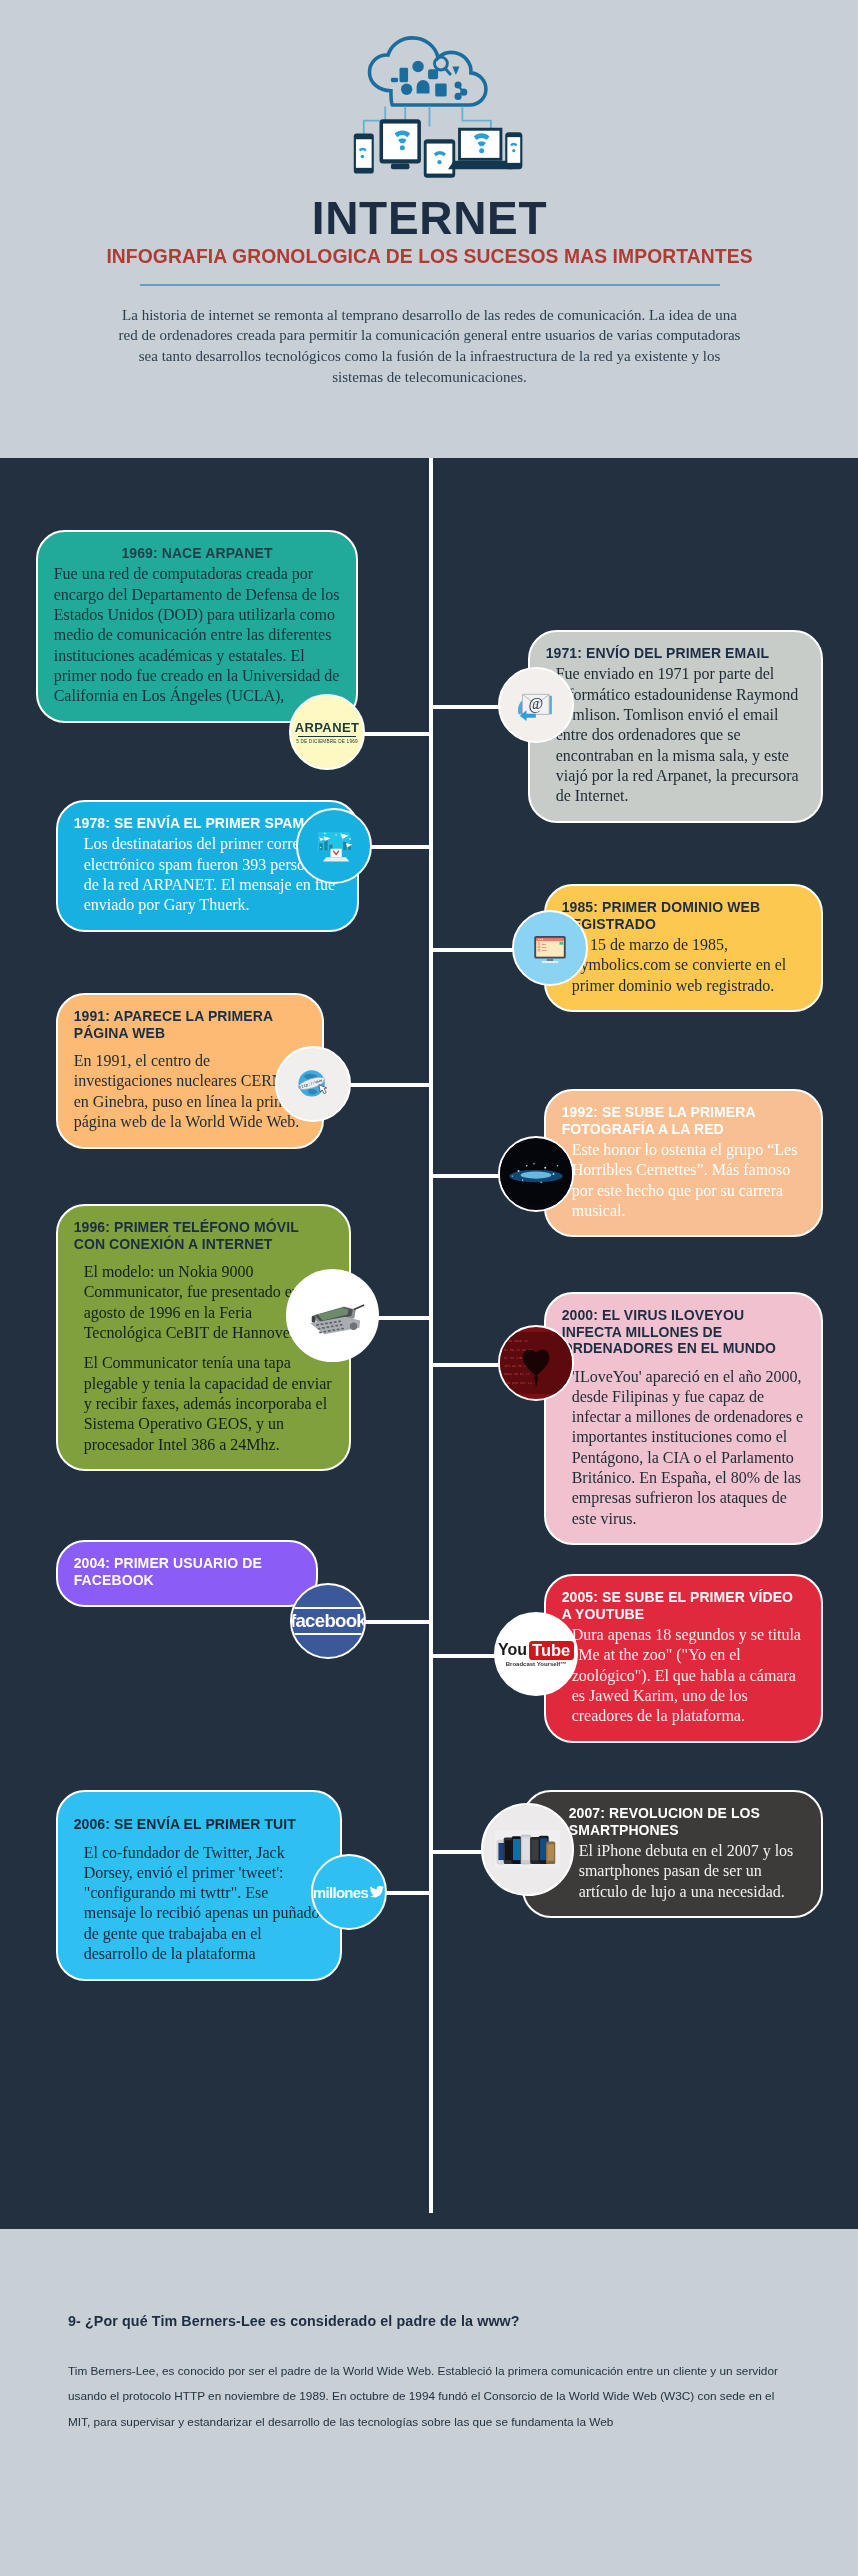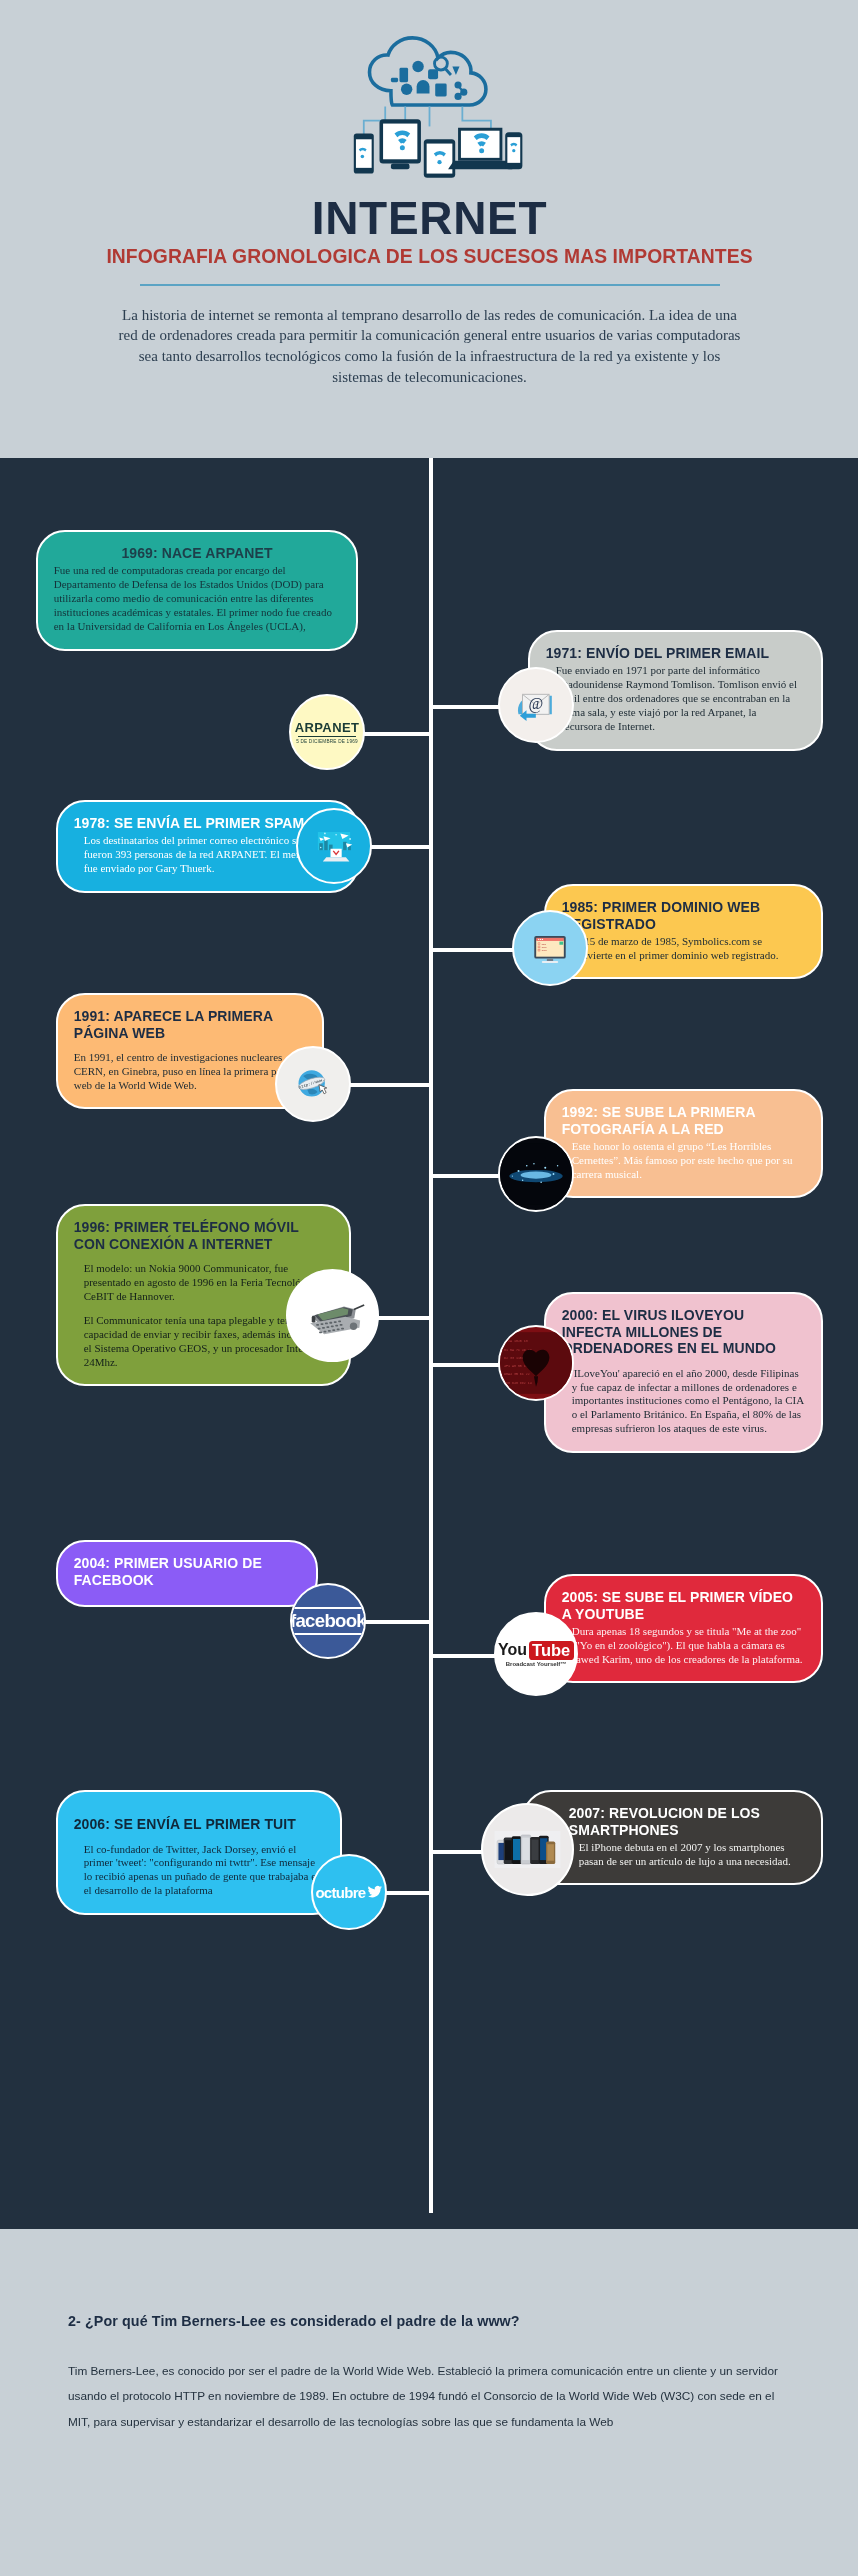--- a/index.html
+++ b/index.html
@@ -77,21 +77,21 @@
   }
   .card .title {
     font-size: 14px;
     font-weight: 700;
     line-height: 1.18;
     letter-spacing: 0.1px;
     margin-bottom: 2.9px;
   }
   .card .body {
     font-family: "Liberation Serif", serif;
-    font-size: 11px;
+    font-size: 16px;
     line-height: 1.27;
     padding-left: 10px;
   }
   .card .body p + p { margin-top: 10px; }
 
   
   .connector {
     position: absolute;
     height: 3.6px;
     background: #ffffff;
@@ -430,21 +430,21 @@
     </div>
   </div>
 
   <div class="card" style="left:56px; top:1332px; width:286px; background:#2ec0f0;">
     <div class="title" style="color:#10283a;margin-top:11px;">2006: SE ENVÍA EL PRIMER TUIT</div>
     <div class="body" style="color:#10283a; margin-top:10px;">El co-fundador de Twitter, Jack Dorsey, envió el primer 'tweet': "configurando mi twttr". Ese mensaje lo recibió apenas un puñado de gente que trabajaba en el desarrollo de la plataforma</div>
   </div>
   <div class="connector" style="left:336px; top:1433px; width:94px;"></div>
   <div class="node" style="left:311px; top:1396px; width:76px; height:76px; background:#2ec0f0;">
     <div style="display:flex;align-items:center;">
-      <span class="tw-logo">octubre</span>
+      <span class="tw-logo">millones</span>
       <svg viewBox="0 0 24 24" width="15.7" height="15.7" style="margin-left:1.4px">
         <path fill="#ffffff" d="M23 4.9a9 9 0 0 1-2.6.7 4.5 4.5 0 0 0 2-2.5 9 9 0 0 1-2.9 1.1 4.5 4.5 0 0 0-7.7 4.1A12.8 12.8 0 0 1 2.5 3.6a4.5 4.5 0 0 0 1.4 6 4.4 4.4 0 0 1-2-.6 4.5 4.5 0 0 0 3.6 4.4 4.5 4.5 0 0 1-2 .1 4.5 4.5 0 0 0 4.2 3.1A9 9 0 0 1 1 18.5a12.7 12.7 0 0 0 6.9 2c8.3 0 12.8-6.9 12.8-12.8v-.6A9 9 0 0 0 23 4.9z"></path>
       </svg>
     </div>
   </div>
 
   <div class="card" style="left:522px; top:1332px; width:301px; background:#3d3b39;">
     <div class="title" style="color:#ffffff; padding-left:29px;">2007: REVOLUCION DE LOS SMARTPHONES</div>
     <div class="body" style="color:#f2f2f0; padding-left:39px;">El iPhone debuta en el 2007 y los smartphones pasan de ser un artículo de lujo a una necesidad.</div>
   </div>
@@ -467,16 +467,16 @@
         <rect x="69" y="11" width="11" height="33" fill="#0c4e8a"></rect>
         <rect x="78" y="16" width="14" height="34" rx="2.5" fill="#8b6b3e"></rect>
         <rect x="80" y="20" width="10" height="25" fill="#b08a52"></rect>
       </g>
     </svg>
   </div>
 
 </div>
 
 <div class="footer">
-  <h2>2-  ¿Por qué Tim Berners-Lee es considerado el padre de la www?</h2>
+  <h2>9-  ¿Por qué Tim Berners-Lee es considerado el padre de la www?</h2>
   <p>Tim Berners-Lee, es conocido por ser el padre de la World Wide Web. Estableció la primera comunicación entre un cliente y un servidor usando el protocolo HTTP en noviembre de 1989. En octubre de 1994 fundó el Consorcio de la World Wide Web (W3C) con sede en el MIT, para supervisar y estandarizar el desarrollo de las tecnologías sobre las que se fundamenta la Web</p>
 </div>
 
 
 </body></html>

